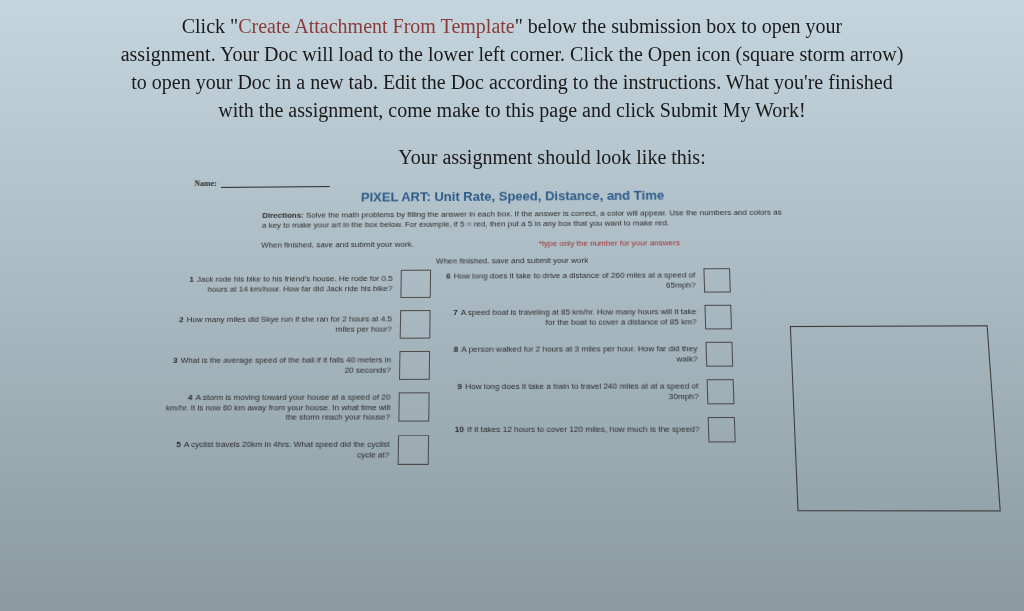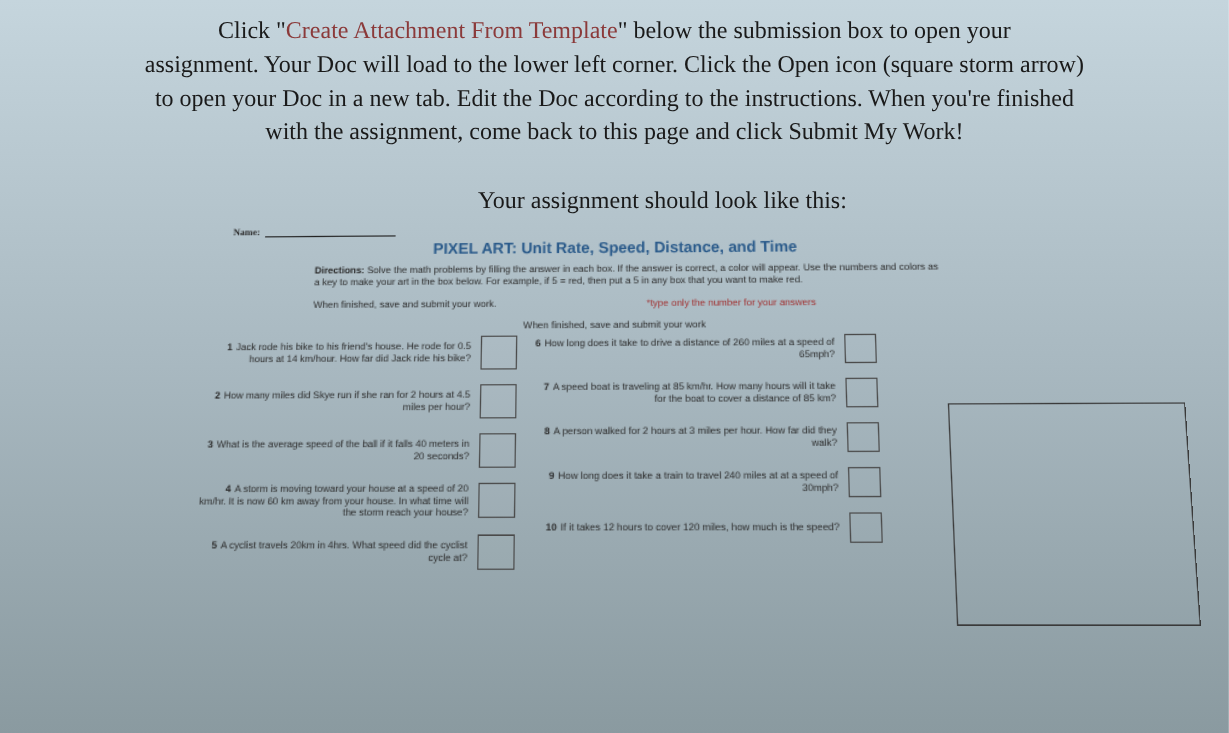--- a/index.html
+++ b/index.html
@@ -19,21 +19,21 @@
     text-align: center;
   }
   .instructions .highlight {
     color: #8b3a3a;
     text-align: center;
   }
   .subtitle {
     text-align: center;
     font-size: 20px;
     color: #1a1a1a;
-    margin: 24px 0 8px 0;
+    margin: 14px 0 8px 0;
     padding-left: 80px;
   }
   .worksheet {
     margin: 0 auto;
     width: 860px;
     position: relative;
     transform: perspective(1400px) rotateX(12deg) rotateY(-2deg);
     transform-origin: center top;
   }
   .name-row {
@@ -138,22 +138,22 @@
     height: 175px;
     border: 1.5px solid #3a3a3a;
   }
 </style>
 </head>
 <body>
 
 <div class="instructions">
   <span>Click "</span><span class="highlight">Create Attachment From Template</span><span>" below the submission box to open your</span><br>
   <span>assignment. Your Doc will load to the lower left corner. Click the Open icon (square storm arrow)</span><br>
-  <span>to open your Doc in a new tab. Edit the Doc according to the instructions. When you're finished</span><br>
-  <span>with the assignment, come back to this page and click Submit My Work!</span>
+  <span>to open your Doc in a new tab. Edit the Doc according to the instructions. What you're finished</span><br>
+  <span>with the assignment, come make to this page and click Submit My Work!</span>
 </div>
 
 <div class="subtitle">Your assignment should look like this:</div>
 
 <div class="worksheet">
   <div class="name-row">
     <span class="name-label">Name:</span>
     <span class="name-line"></span>
   </div>
   <div class="doc-title">PIXEL ART: Unit Rate, Speed, Distance, and Time</div>

